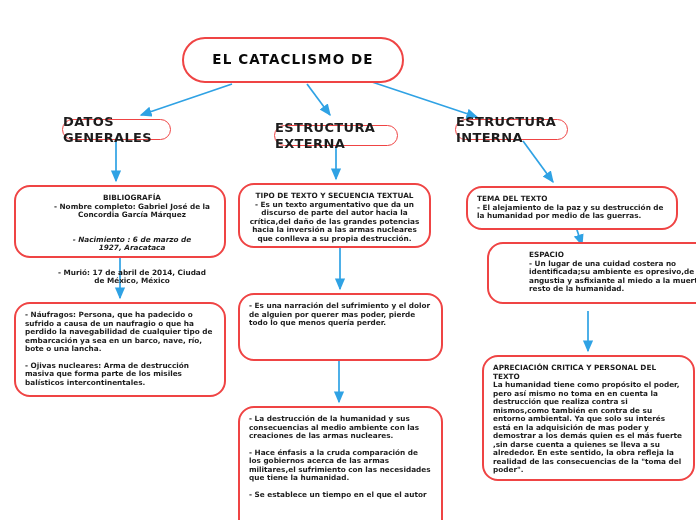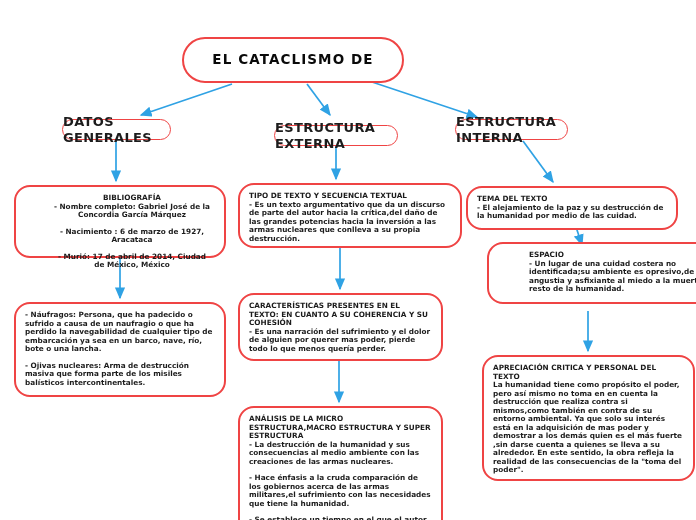--- a/index.html
+++ b/index.html
@@ -65,49 +65,47 @@
 <div class="node pill" style="left:274px;top:125px;width:124px;height:21px;">
   <span>ESTRUCTURA EXTERNA</span>
 </div>
 <div class="node pill" style="left:455px;top:119px;width:113px;height:21px;">
   <span>ESTRUCTURA INTERNA</span>
 </div>
 
 <div class="node center" style="left:14px;top:185px;width:212px;height:73px;">
   <span class="node-title">BIBLIOGRAFÍA</span>
   <div class="para" style="margin:0;">- Nombre completo: Gabriel José de la Concordia García Márquez</div>
-  <div class="para" style="margin:8px;">- Nacimiento :  6 de marzo de 1927, Aracataca</div>
+  <div class="para" style="margin:16px;font-style:italic;">- Nacimiento :  6 de marzo de 1927, Aracataca</div>
   <div class="para" style="margin:4px;">- Murió:  17 de abril de 2014, Ciudad de México, México</div>
 </div>
 
 <div class="node" style="left:14px;top:302px;width:212px;height:95px;">
   <div class="para">- Náufragos: Persona, que ha padecido o sufrido a causa de un naufragio o que ha perdido la navegabilidad de cualquier tipo de embarcación ya sea en un barco, nave, río, bote o una lancha.</div>
   <div class="para">- Ojivas nucleares: Arma de destrucción masiva que forma parte de los misiles balísticos intercontinentales.</div>
 </div>
 
-<div class="node" style="left:238px;top:183px;width:224px;height:65px;">
+<div class="node" style="left:238px;top:183px;width:193px;height:65px;text-align:center;">
   <span class="node-title">TIPO DE TEXTO Y SECUENCIA TEXTUAL</span>
   <div class="para">- Es un texto argumentativo que da un discurso de parte del autor hacia la crítica,del daño de las grandes potencias hacia la inversión a las armas nucleares que conlleva a su propia destrucción.</div>
 </div>
 
 <div class="node" style="left:238px;top:293px;width:205px;height:68px;">
-  <span class="node-title">CARACTERÍSTICAS PRESENTES EN EL TEXTO: EN CUANTO A SU COHERENCIA Y SU COHESIÓN</span>
   <div class="para">- Es una narración del sufrimiento y el dolor de alguien por querer mas poder, pierde todo lo que menos quería perder.</div>
 </div>
 
 <div class="node" style="left:238px;top:406px;width:205px;height:150px;">
-  <span class="node-title">ANÁLISIS DE LA MICRO ESTRUCTURA,MACRO ESTRUCTURA Y SUPER ESTRUCTURA</span>
   <div class="para">- La  destrucción de la humanidad y sus consecuencias al medio ambiente con las creaciones de las armas nucleares.</div>
   <div class="para">- Hace énfasis a la cruda comparación de los gobiernos acerca de las armas militares,el sufrimiento con las necesidades que tiene la humanidad.</div>
   <div class="para">- Se establece un tiempo en el que el autor</div>
 </div>
 
 <div class="node" style="left:466px;top:186px;width:212px;height:44px;">
   <span class="node-title">TEMA DEL TEXTO</span>
-  <div class="para">- El alejamiento de la paz y su destrucción de la humanidad por medio de las cuidad.</div>
+  <div class="para">- El alejamiento de la paz y su destrucción de la humanidad por medio de las guerras.</div>
 </div>
 
 <div class="node" style="left:487px;top:242px;width:247px;height:62px;padding-left:40px;">
   <span class="node-title">ESPACIO</span>
   <div class="para">- Un lugar de una cuidad costera no identificada;su ambiente es opresivo,de angustia y asfixiante al miedo a la muerte del resto de la humanidad.</div>
 </div>
 
 <div class="node" style="left:482px;top:355px;width:213px;height:126px;">
   <span class="node-title">APRECIACIÓN CRITICA Y PERSONAL DEL TEXTO</span>
   <div class="para">La humanidad tiene como propósito el poder, pero así mismo no toma en en cuenta la destrucción que realiza contra si mismos,como también en contra de su entorno ambiental. Ya que solo su interés está en la adquisición de mas poder y demostrar a los demás quien es el más fuerte ,sin darse cuenta a quienes se lleva a su alrededor. En este sentido, la obra refleja la realidad de las consecuencias de la "toma del poder".</div>

